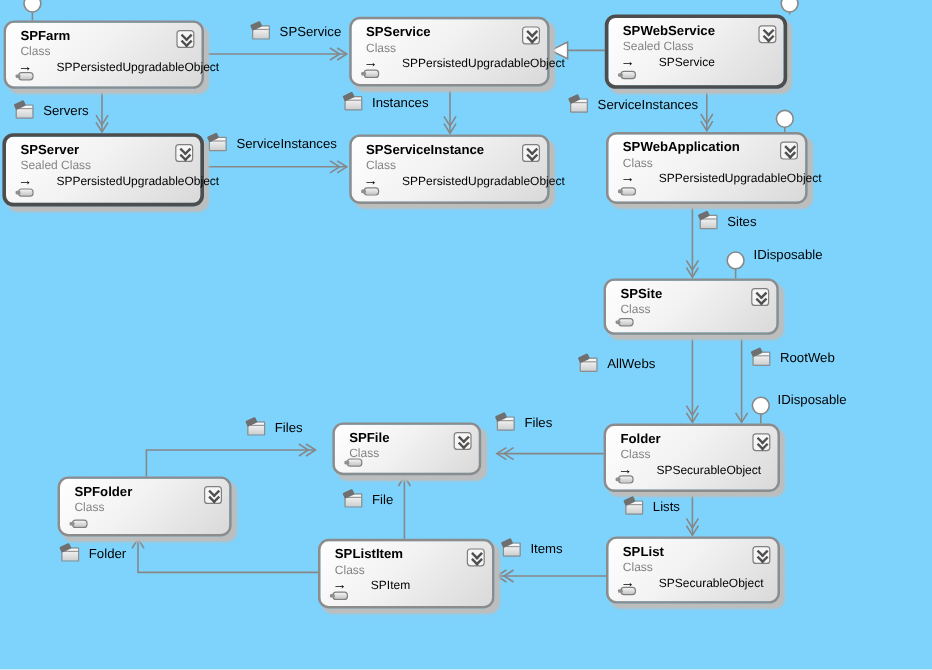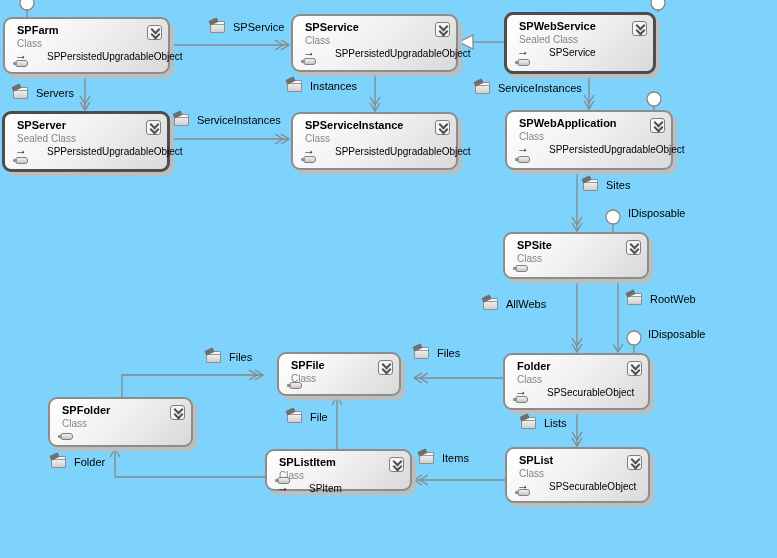--- a/index.html
+++ b/index.html
@@ -51,21 +51,21 @@
   #box-1{left:291px;top:14px;  width:167px;height:58px;}
   #box-2{left:504px;top:12px;  width:152px;height:62px;}
   #box-3{left:2px;  top:111px; width:168px;height:61px;}
   #box-4{left:291px;top:112px; width:167px;height:58px;}
   #box-5{left:505px;top:110px; width:168px;height:60px;}
   #box-6{left:503px;top:232px; width:146px;height:47px;}
   #box-7{left:503px;top:353px; width:147px;height:57px;}
   #box-8{left:505px;top:447px; width:145px;height:56px;}
   #box-9{left:265px;top:352px; width:124px;height:44px;margin-left:12px;}
   #box-10{left:48px;top:397px; width:145px;height:50px;}
-  #box-11{left:265px;top:449px;width:147px;height:42px;}
+  #box-11{left:265px;top:449px;width:147px;height:58px;}
 </style>
 </head>
 <body>
 
 <div id="canvas">
 
   <svg id="wires" width="777" height="558" viewBox="0 0 777 558">
     <g stroke="#878787" stroke-width="1.3" fill="none">
 
       <g>

